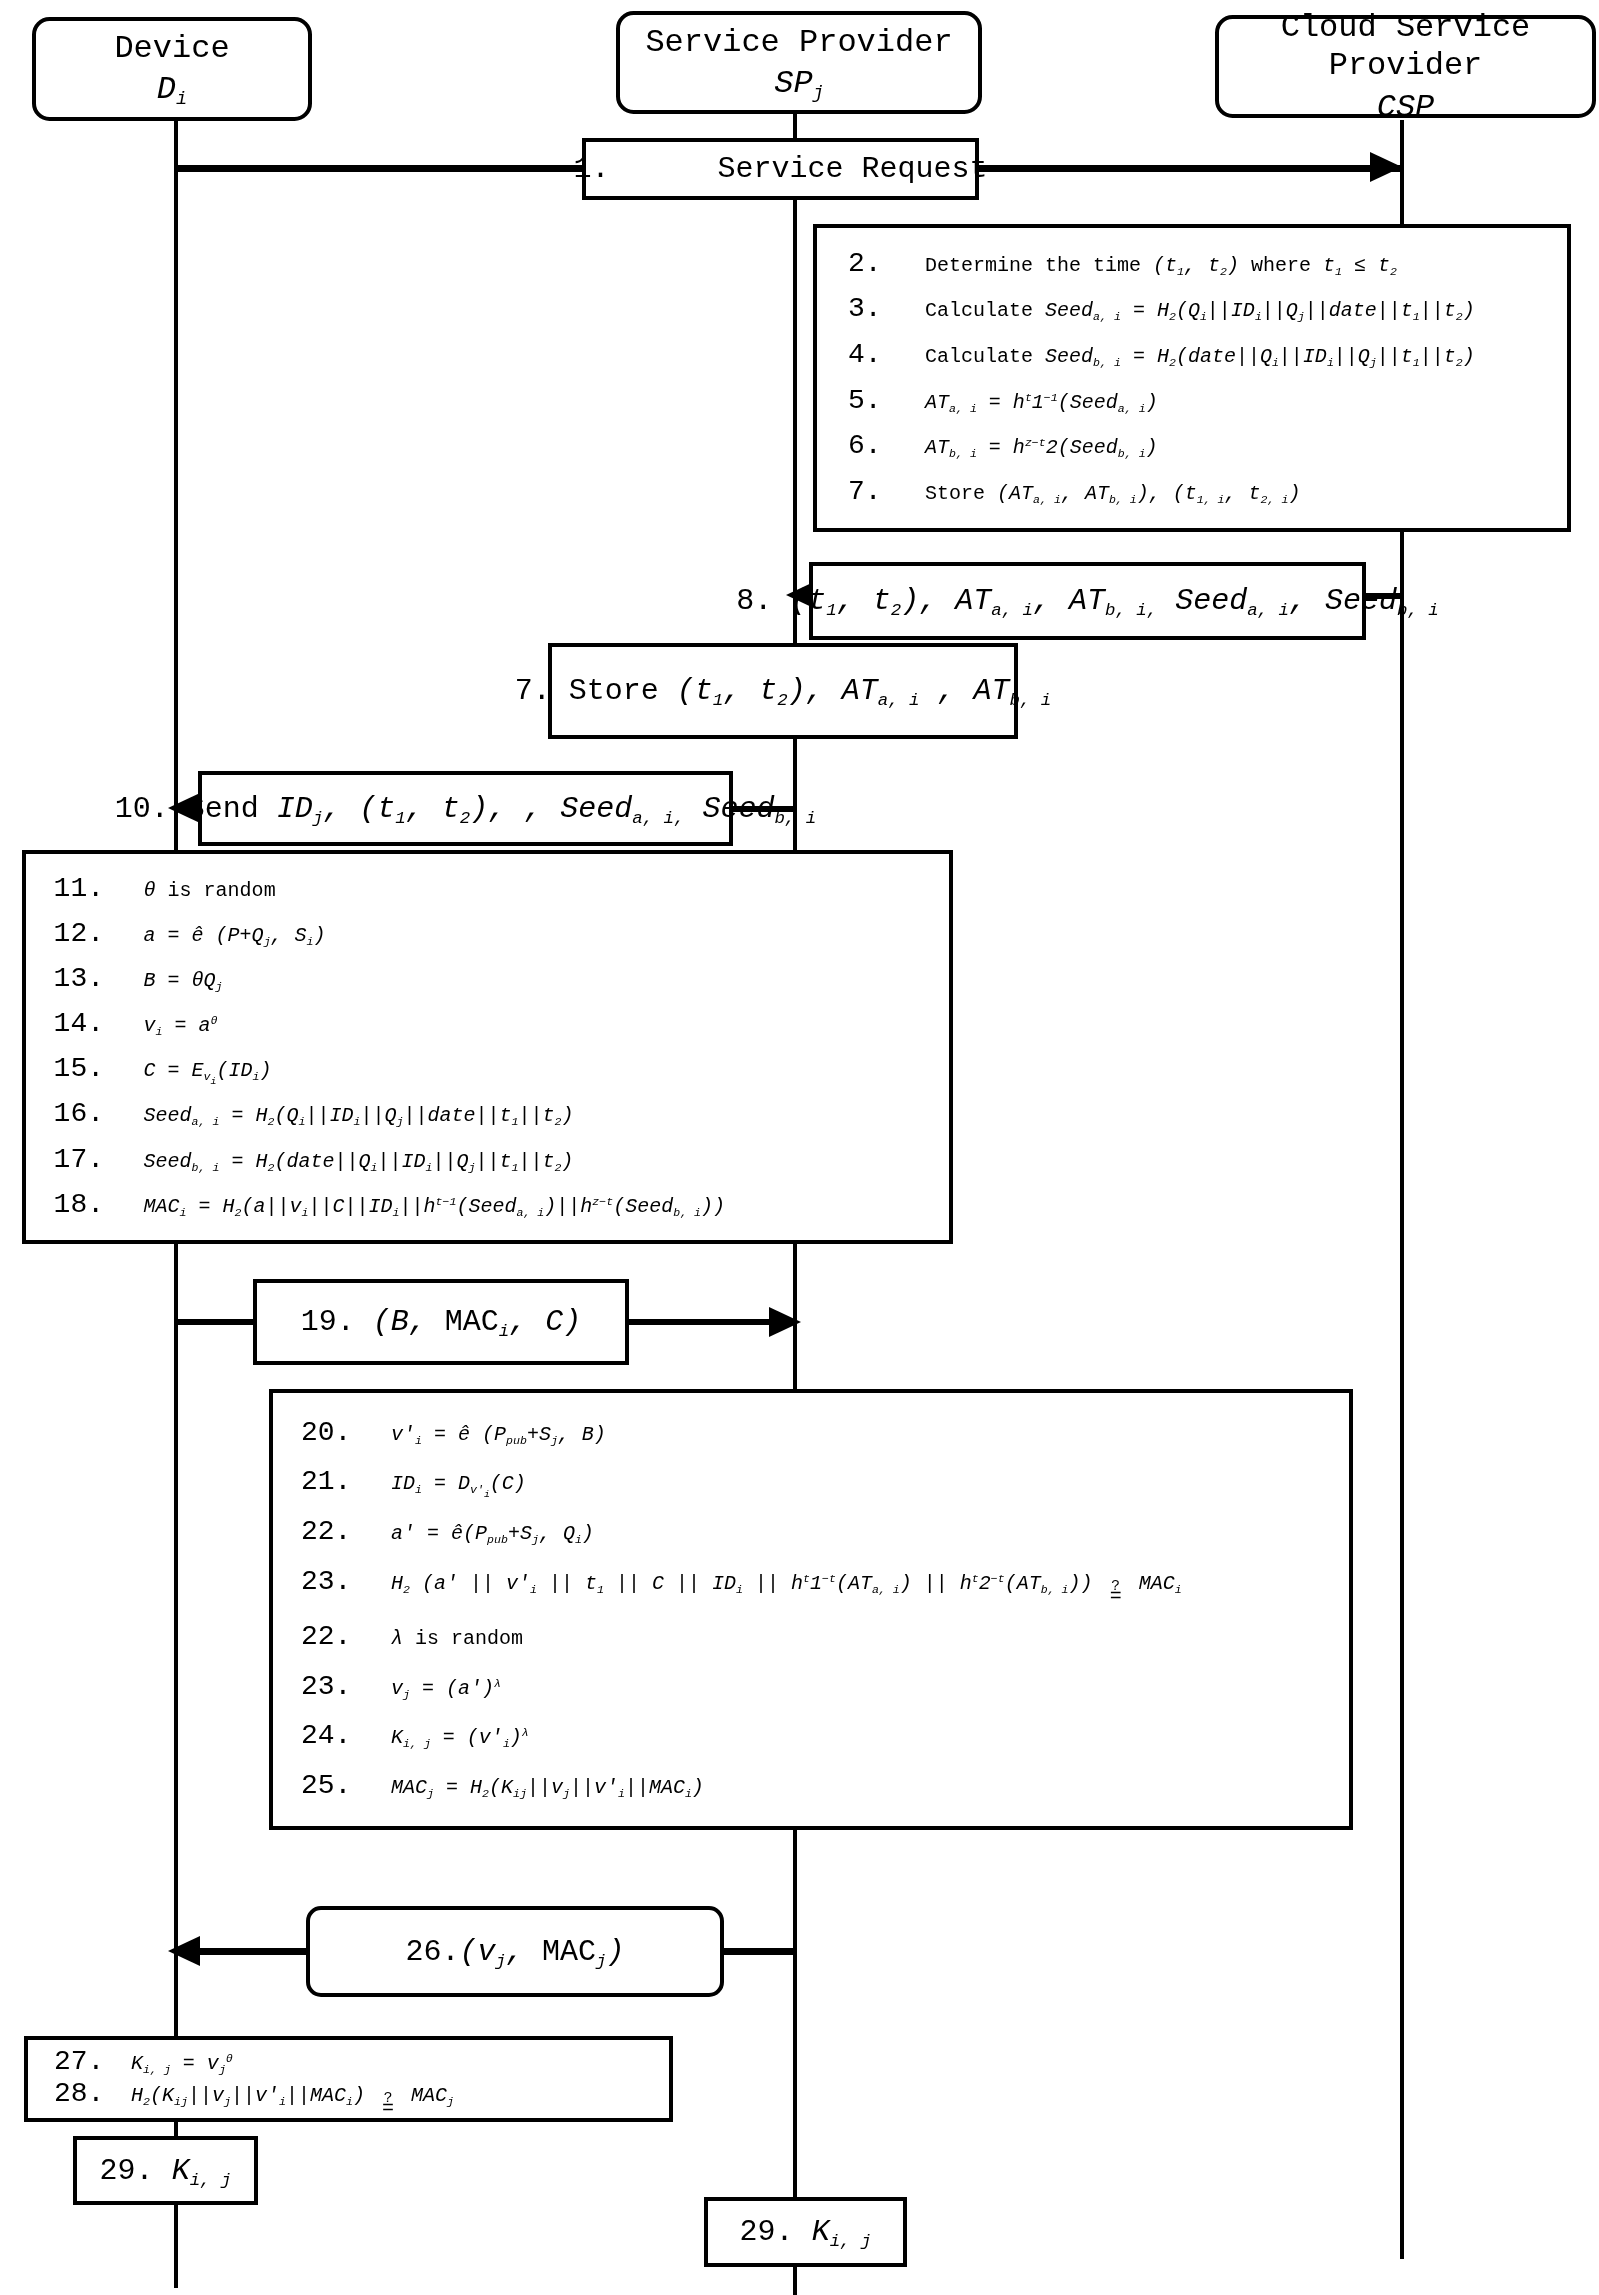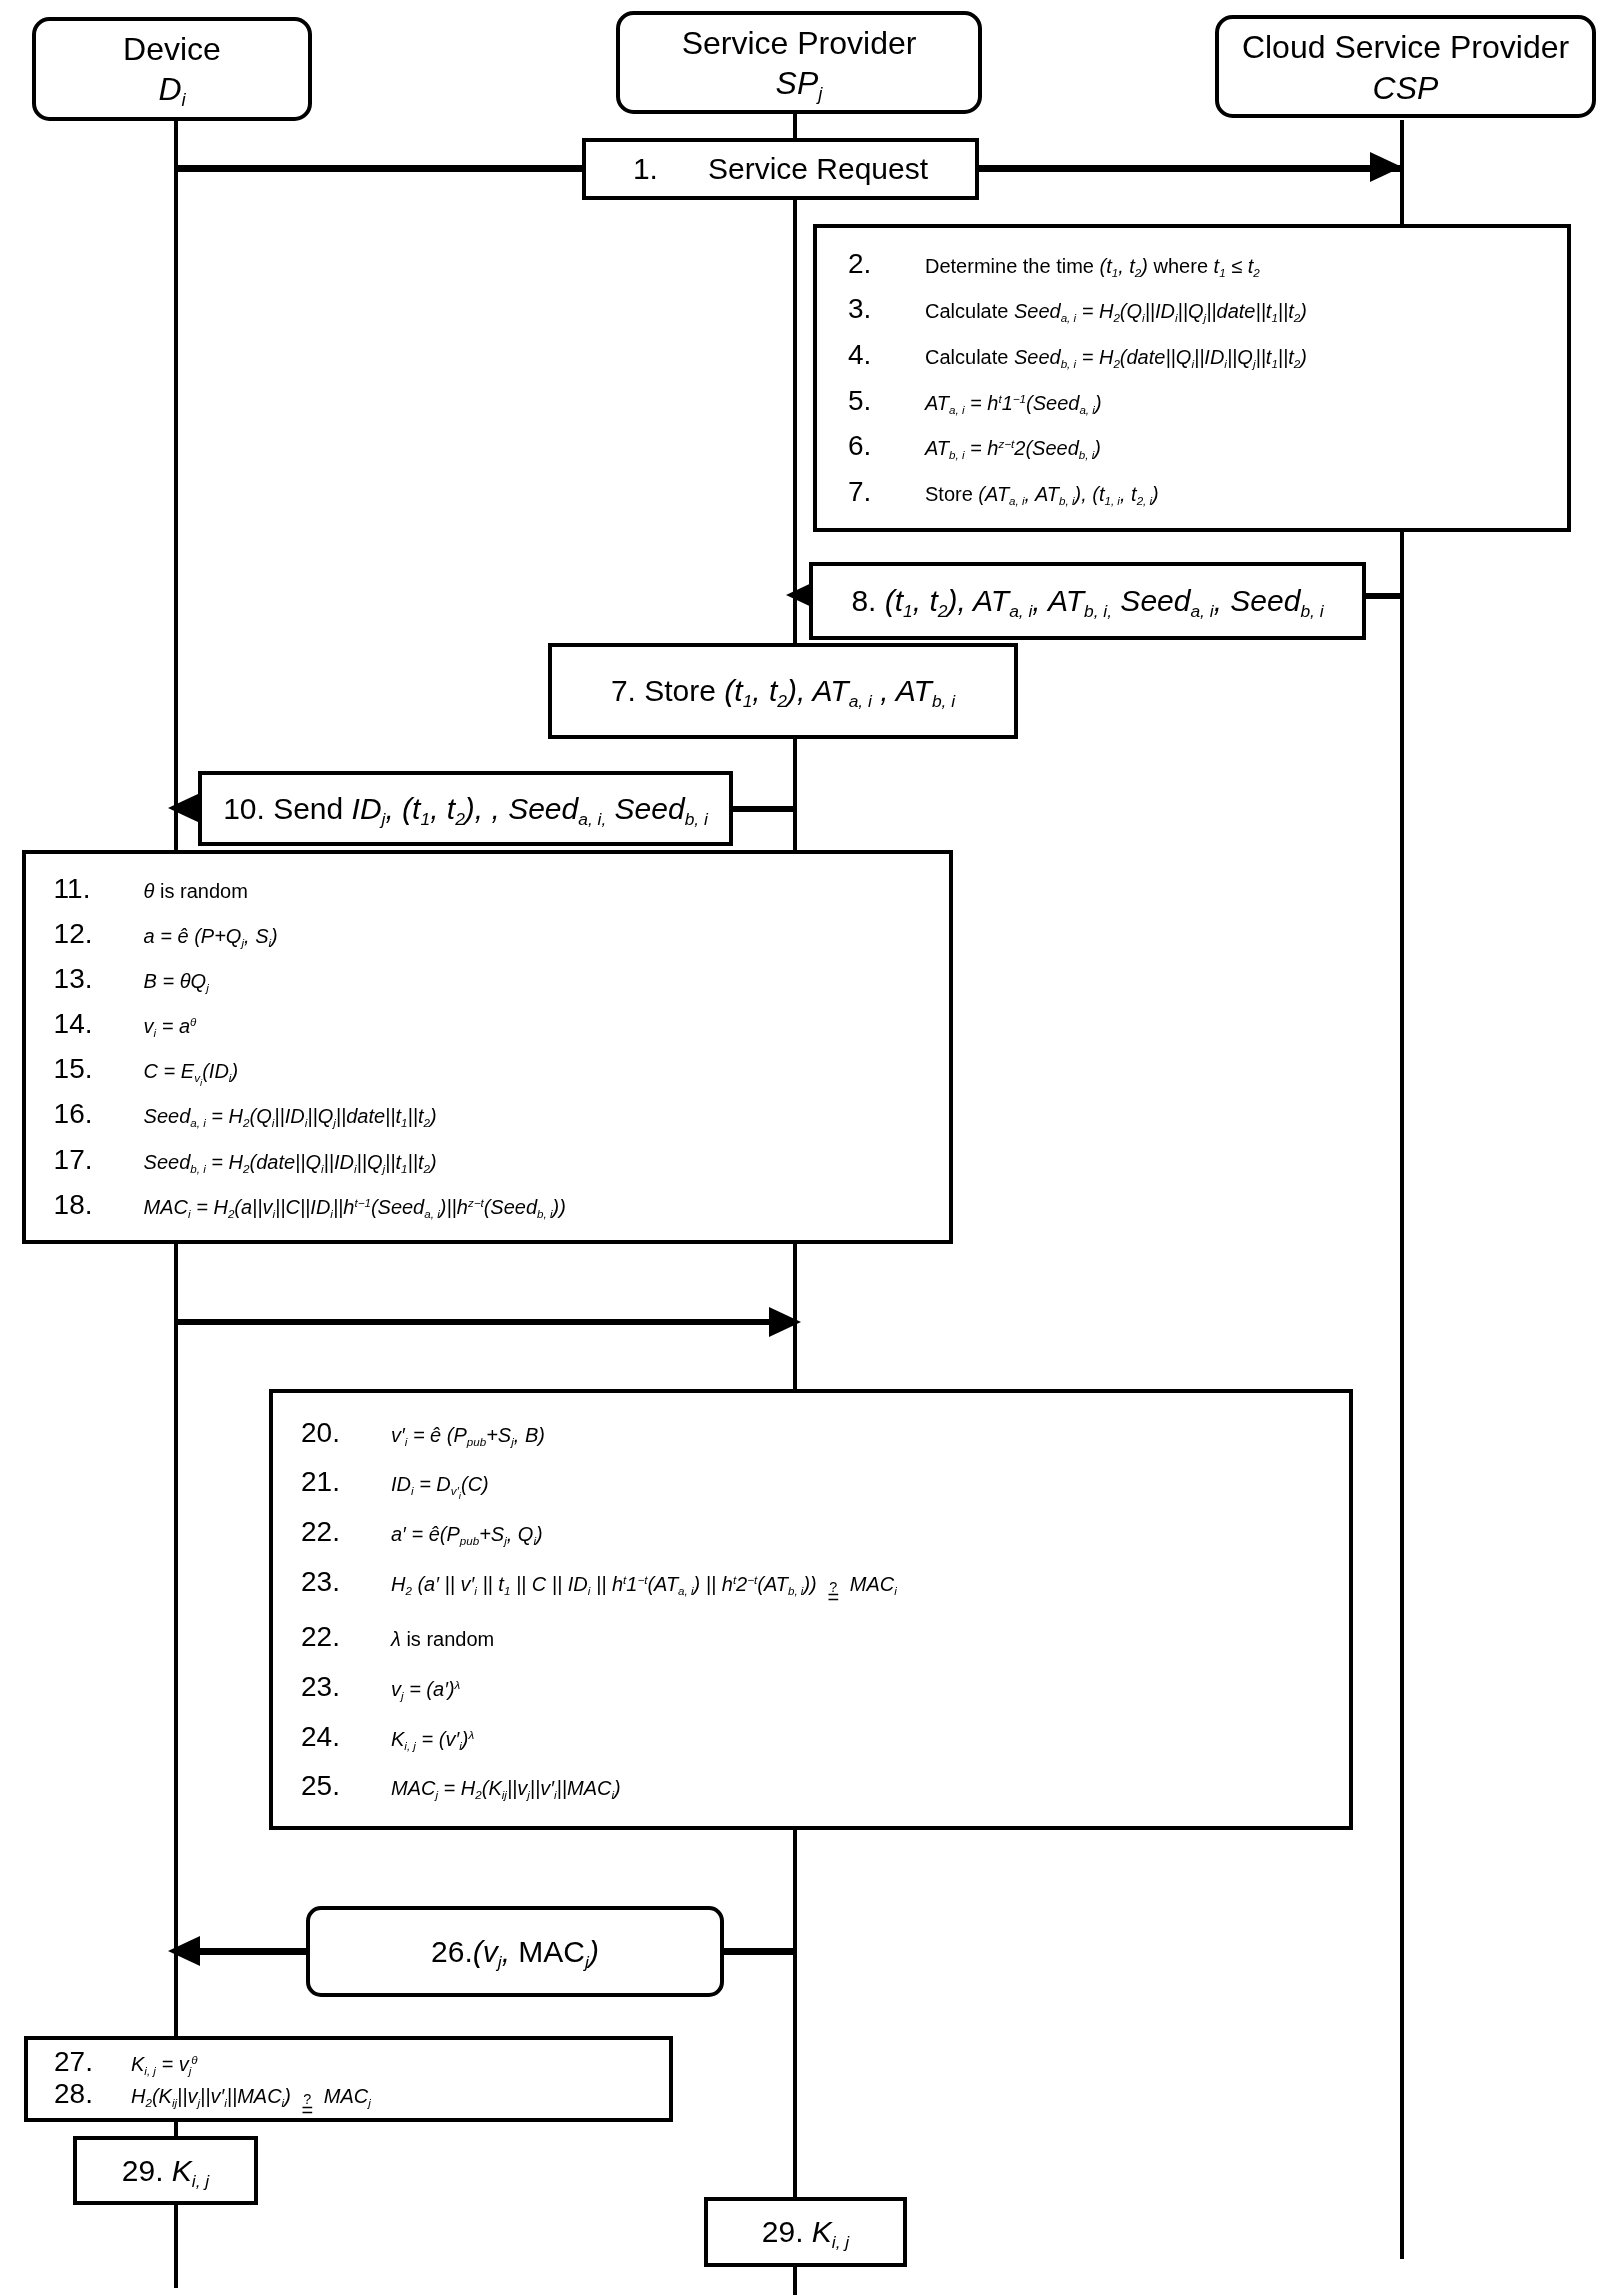--- a/index.html
+++ b/index.html
@@ -1,18 +1,18 @@
 <!DOCTYPE html>
 <html style="font-size:8.2px"><head>
 <meta charset="utf-8">
 <style>
   html,body{margin:0;padding:0;background:#ffffff;}
   .canvas{
     position:relative;width:1600px;height:2295px;background:#fff;
-    font-family:Liberation Sans, sans-serif;color:#000;
+    font-family:Liberation Mono, monospace;color:#000;
     overflow:hidden;
   }
   .lifeline{position:absolute;width:4.1px;background:#000;z-index:1;}
   .actor{
     position:absolute;border:4.1px solid #000;border-radius:17.5px;background:#fff;
     display:flex;flex-direction:column;align-items:center;justify-content:center;
     box-sizing:border-box;z-index:3;gap:4.1px;
   }
   .actor .name{font-size:32px;line-height:1.2;text-align:center;}
   .actor .sub{font-size:32px;line-height:1.1;font-style:italic;text-align:center;}
@@ -143,20 +143,23 @@
         <span class="f">Seed<sub>b, i</sub> = H<sub>2</sub>(date||Q<sub>i</sub>||ID<sub>i</sub>||Q<sub>j</sub>||t<sub>1</sub>||t<sub>2</sub>)</span>
       </div>
     <div class="row">
         <span class="num">18.</span>
         <span class="f">MAC<sub>i</sub> = H<sub>2</sub>(a||v<sub>i</sub>||C||ID<sub>i</sub>||h<sup>t−1</sup>(Seed<sub>a, i</sub>)||h<sup>z−t</sup>(Seed<sub>b, i</sub>))</span>
       </div>
   </div>
 
   <div class="mline" style="left:176px;top:1319px;width:619px;height:6.2px;"></div>
   <div class="ahead right" style="left:769px;top:1307px;"></div>
+  <div class="mbox" style="left:253px;top:1279px;width:376px;height:86px;">
+    <div class="mlabel"><span class="rm">19. </span>(B, <span class="rm">MAC</span><sub>i</sub>, C)</div>
+  </div>
 
   <div class="note n170" style="left:269px;top:1389px;width:1084px;height:441px;padding-left:28px;">
     <div class="row">
         <span class="num">20.</span>
         <span class="f">v′<sub>i</sub> = ê (P<sub>pub</sub>+S<sub>j</sub>, B)</span>
       </div>
     <div class="row">
         <span class="num">21.</span>
         <span class="f">ID<sub>i</sub> = D<sub>v′<sub>i</sub></sub>(C)</span>
       </div>

